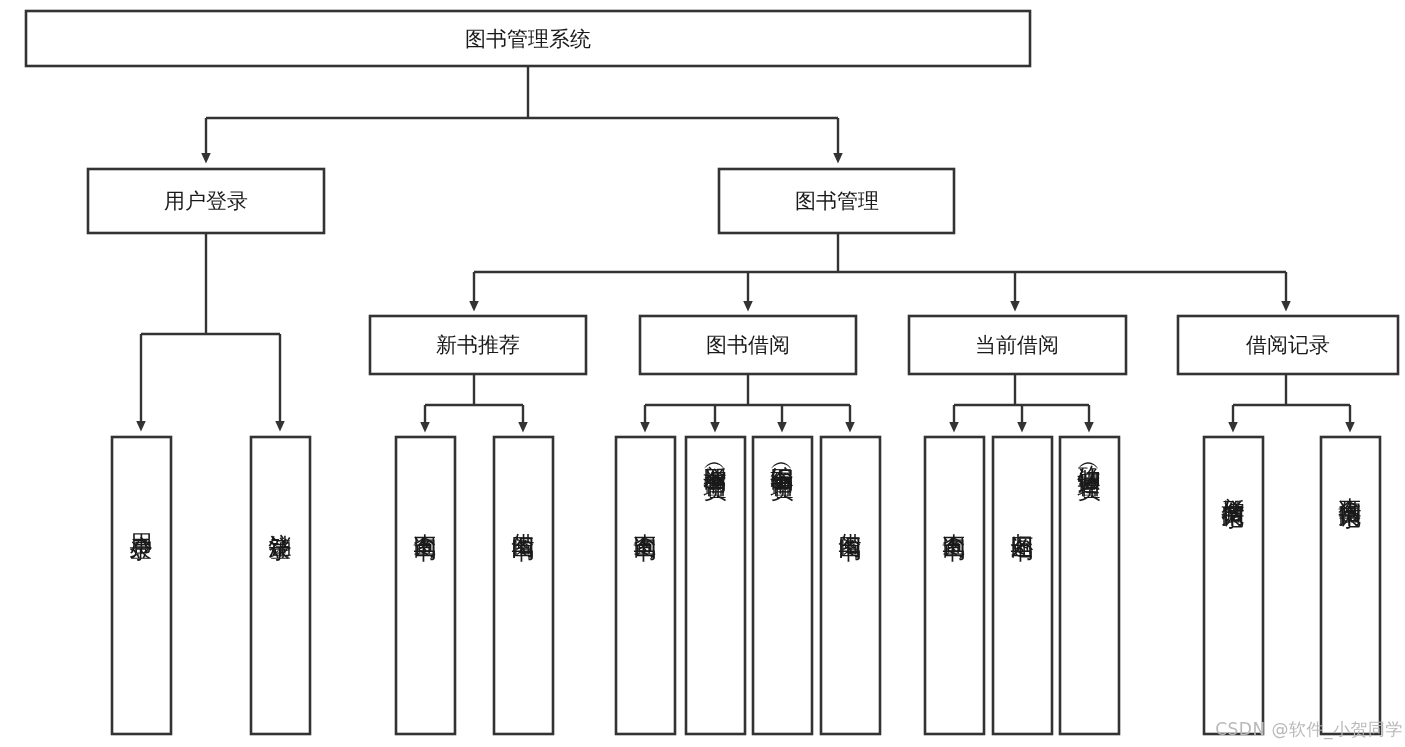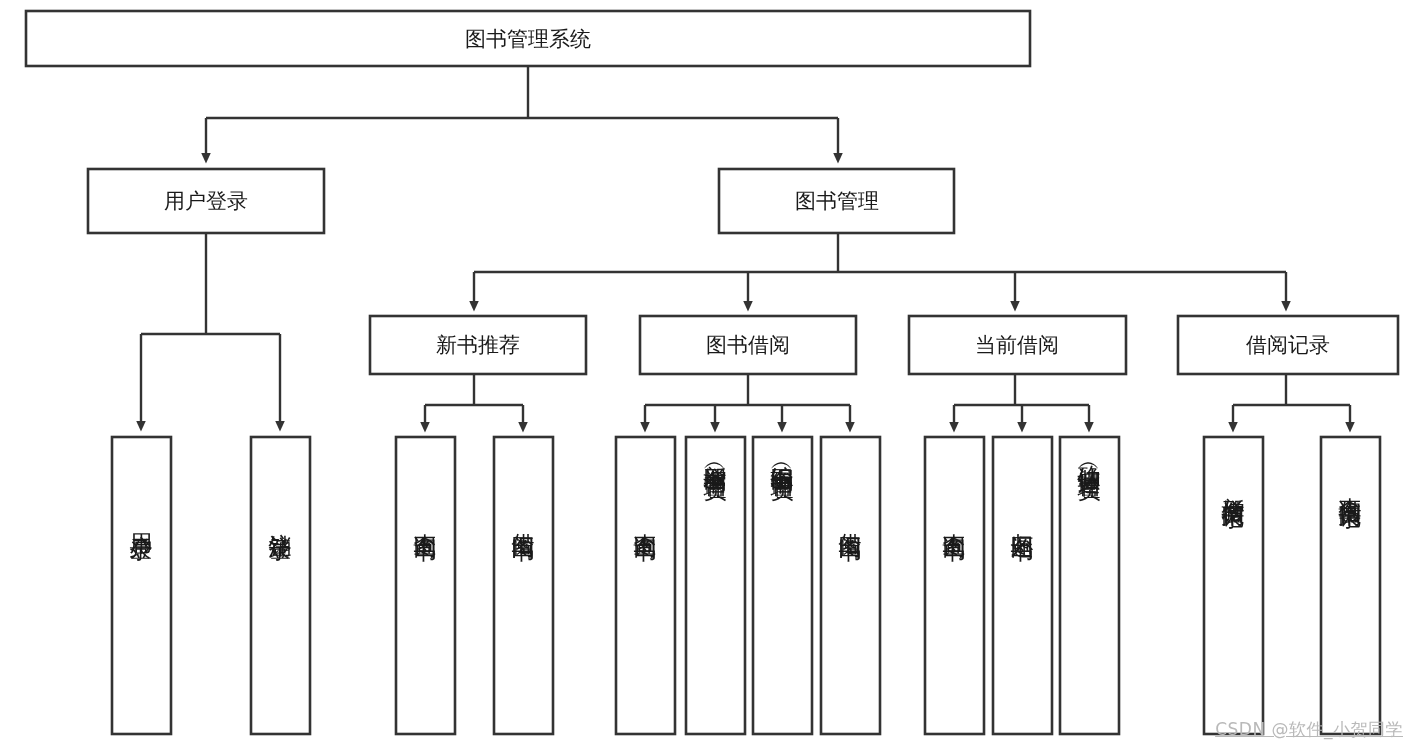--- a/index.html
+++ b/index.html
@@ -51,21 +51,20 @@
   .watermark {
     position: absolute;
     right: 10px;
     bottom: 6px;
     font-family: "DejaVu Sans", "Liberation Sans", sans-serif;
     font-size: 17px;
     color: #b9b9b9;
     letter-spacing: 0.5px;
     white-space: nowrap;
     user-select: none;
-    text-decoration: underline;
   }
   .vleaf {
     position: absolute;
     box-sizing: border-box;
     display: flex;
     align-items: flex-start;
     justify-content: center;
     pointer-events: none;
   }
   .vleaf-text {

